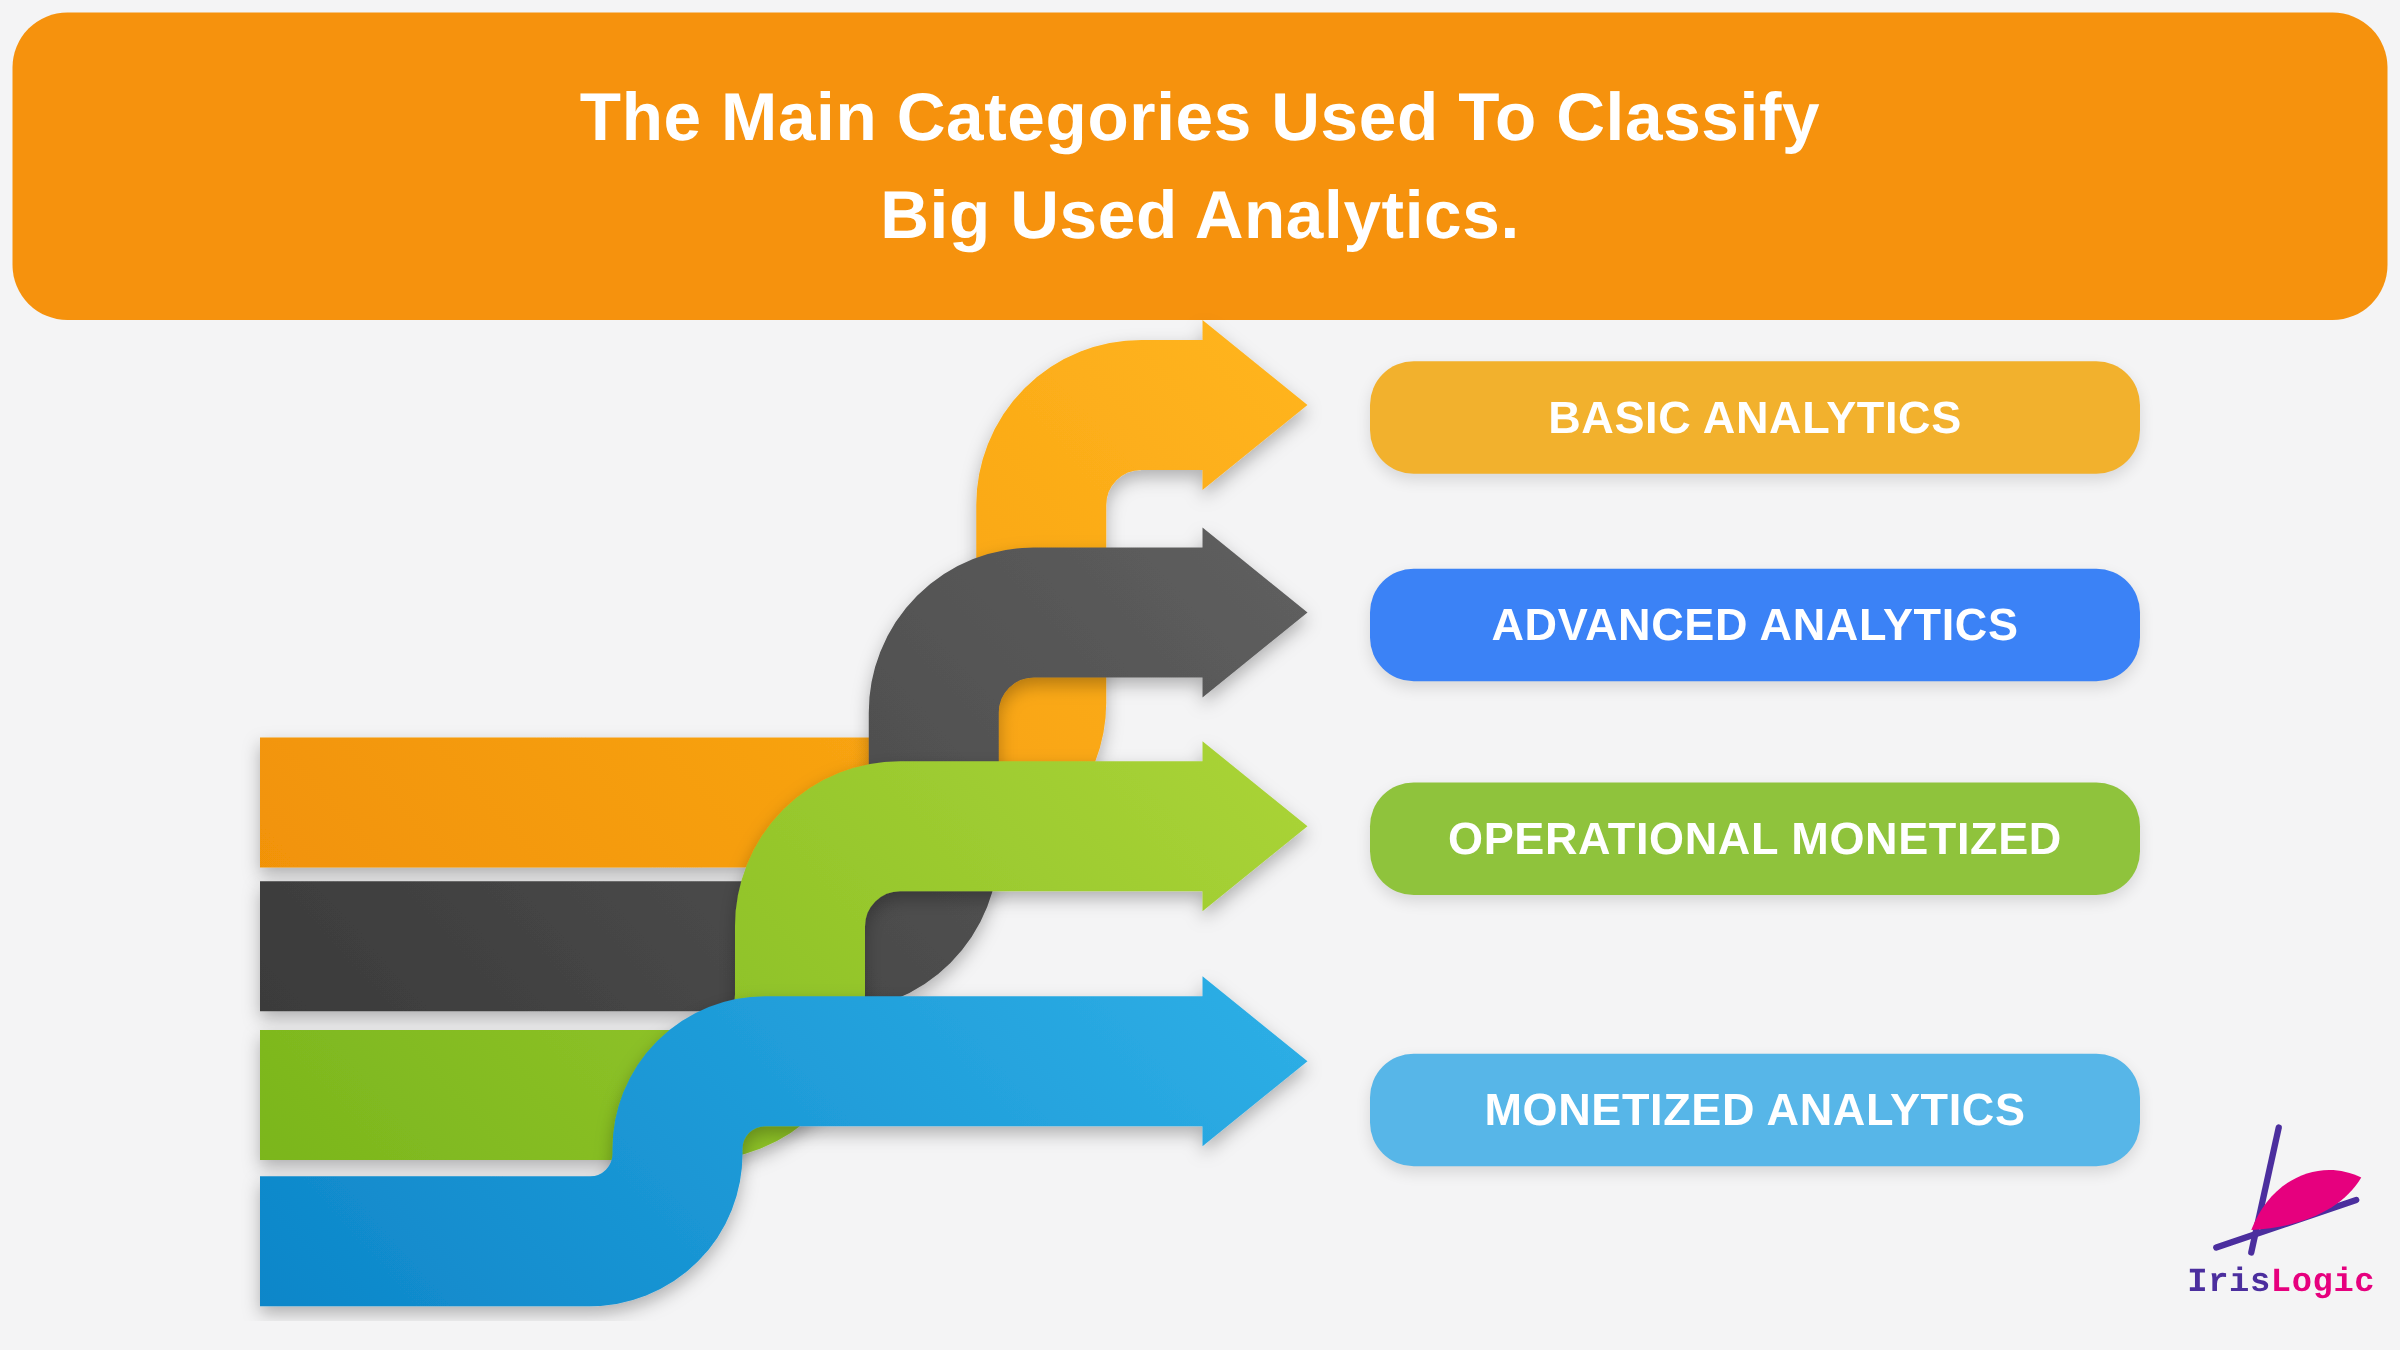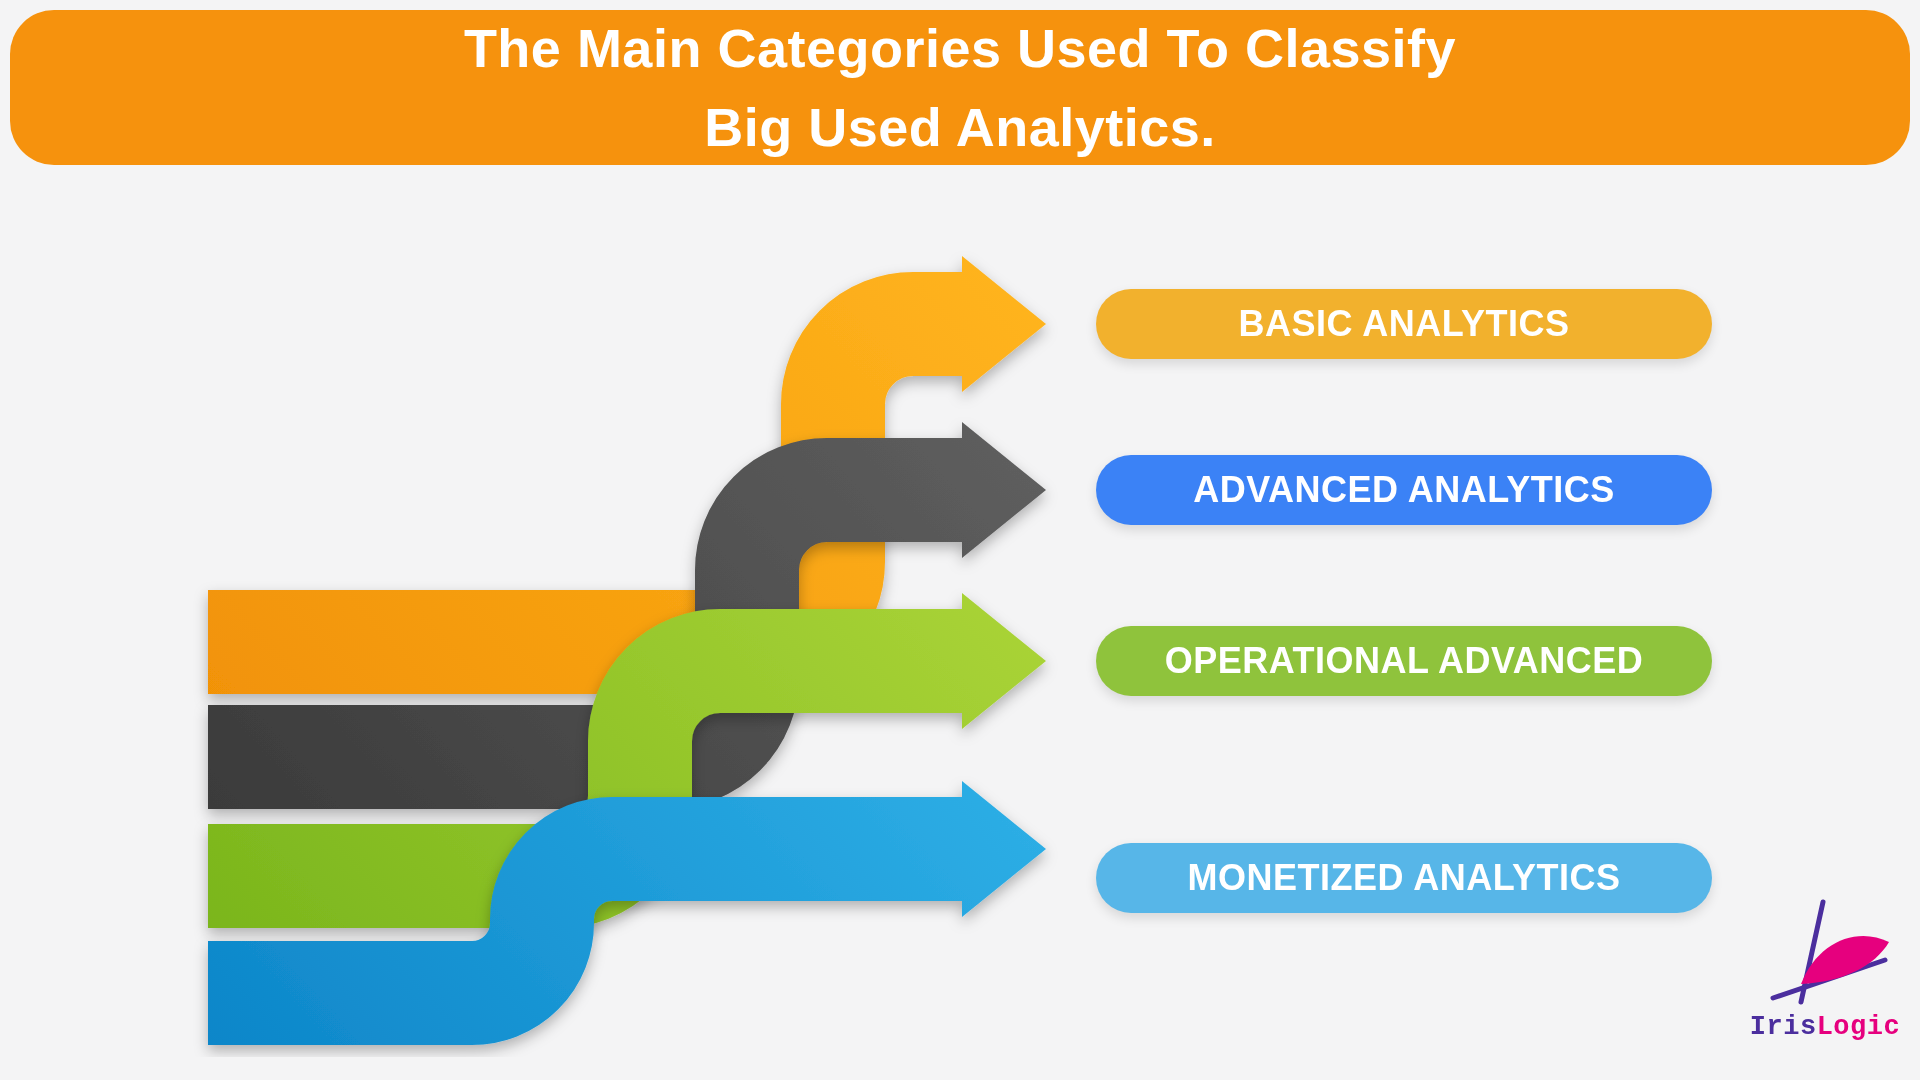--- a/index.html
+++ b/index.html
@@ -14,21 +14,21 @@
     position: relative;
     width: 1920px;
     height: 1080px;
     background: #F4F4F5;
   }
   .banner {
     position: absolute;
     left: 10px;
     top: 10px;
     width: 1900px;
-    height: 155px;
+    height: 246px;
     border-radius: 44px;
     background: #F6920D;
     display: flex;
     flex-direction: column;
     align-items: center;
     justify-content: center;
   }
   .banner-title {
     color: #ffffff;
     font-size: 54px;
@@ -42,21 +42,21 @@
     position: absolute;
     left: 0;
     top: 0;
     width: 1920px;
     height: 1080px;
   }
   .pill {
     position: absolute;
     left: 1096px;
     width: 616px;
-    height: 70px;
+    height: 90px;
     border-radius: 35px;
     display: flex;
     align-items: center;
     justify-content: center;
     color: #ffffff;
     font-size: 36px;
     font-weight: 700;
     letter-spacing: 0.5px;
     box-shadow: 0 5px 12px rgba(0,0,0,0.12);
     white-space: nowrap;
@@ -139,21 +139,21 @@
     </g>
   </svg>
 
   <div class="pill pill-0" style="background: rgb(242, 177, 45);">
     <span>BASIC ANALYTICS</span>
   </div>
   <div class="pill pill-1" style="background: #3b82f6;">
     <span>ADVANCED ANALYTICS</span>
   </div>
   <div class="pill pill-2" style="background: rgb(143, 195, 60);">
-    <span>OPERATIONAL ADVANCED</span>
+    <span>OPERATIONAL MONETIZED</span>
   </div>
   <div class="pill pill-3" style="background: rgb(87, 182, 232); margin-top: 29px;">
     <span>MONETIZED ANALYTICS</span>
   </div>
 
   <div class="logo">
     <svg width="160" height="112" viewBox="0 0 160 112">
       <path d="M 78 4 L 56 104" fill="none" stroke="#4B2E9E" stroke-width="5" stroke-linecap="round"></path>
       <path d="M 28 100 L 140 62" fill="none" stroke="#4B2E9E" stroke-width="5" stroke-linecap="round"></path>
       <path d="M 144 44 C 112 28, 72 44, 56 86 C 98 84, 130 68, 144 44 Z" fill="#E6007E"></path>

